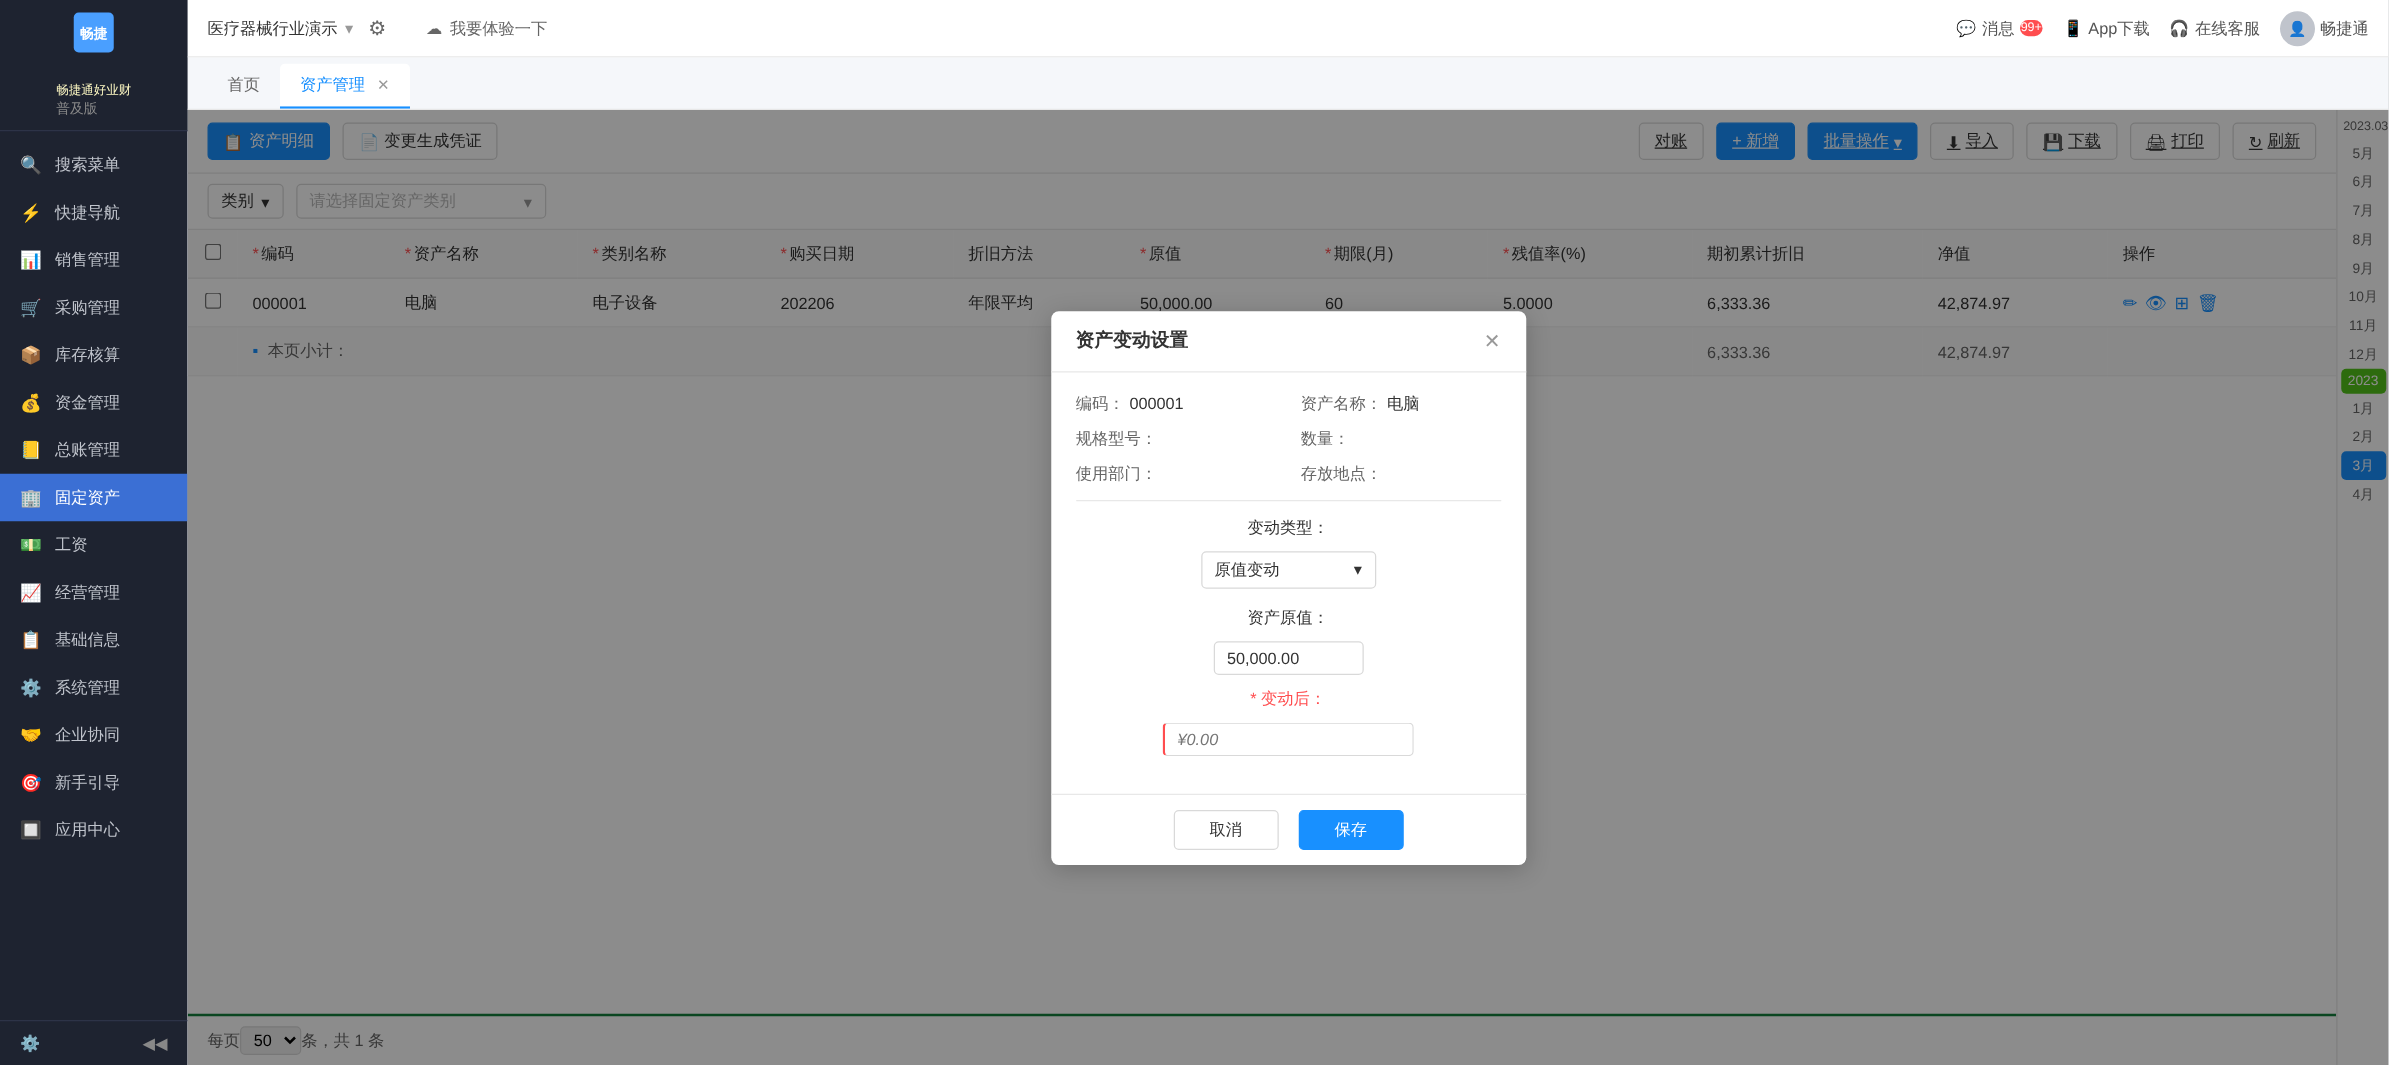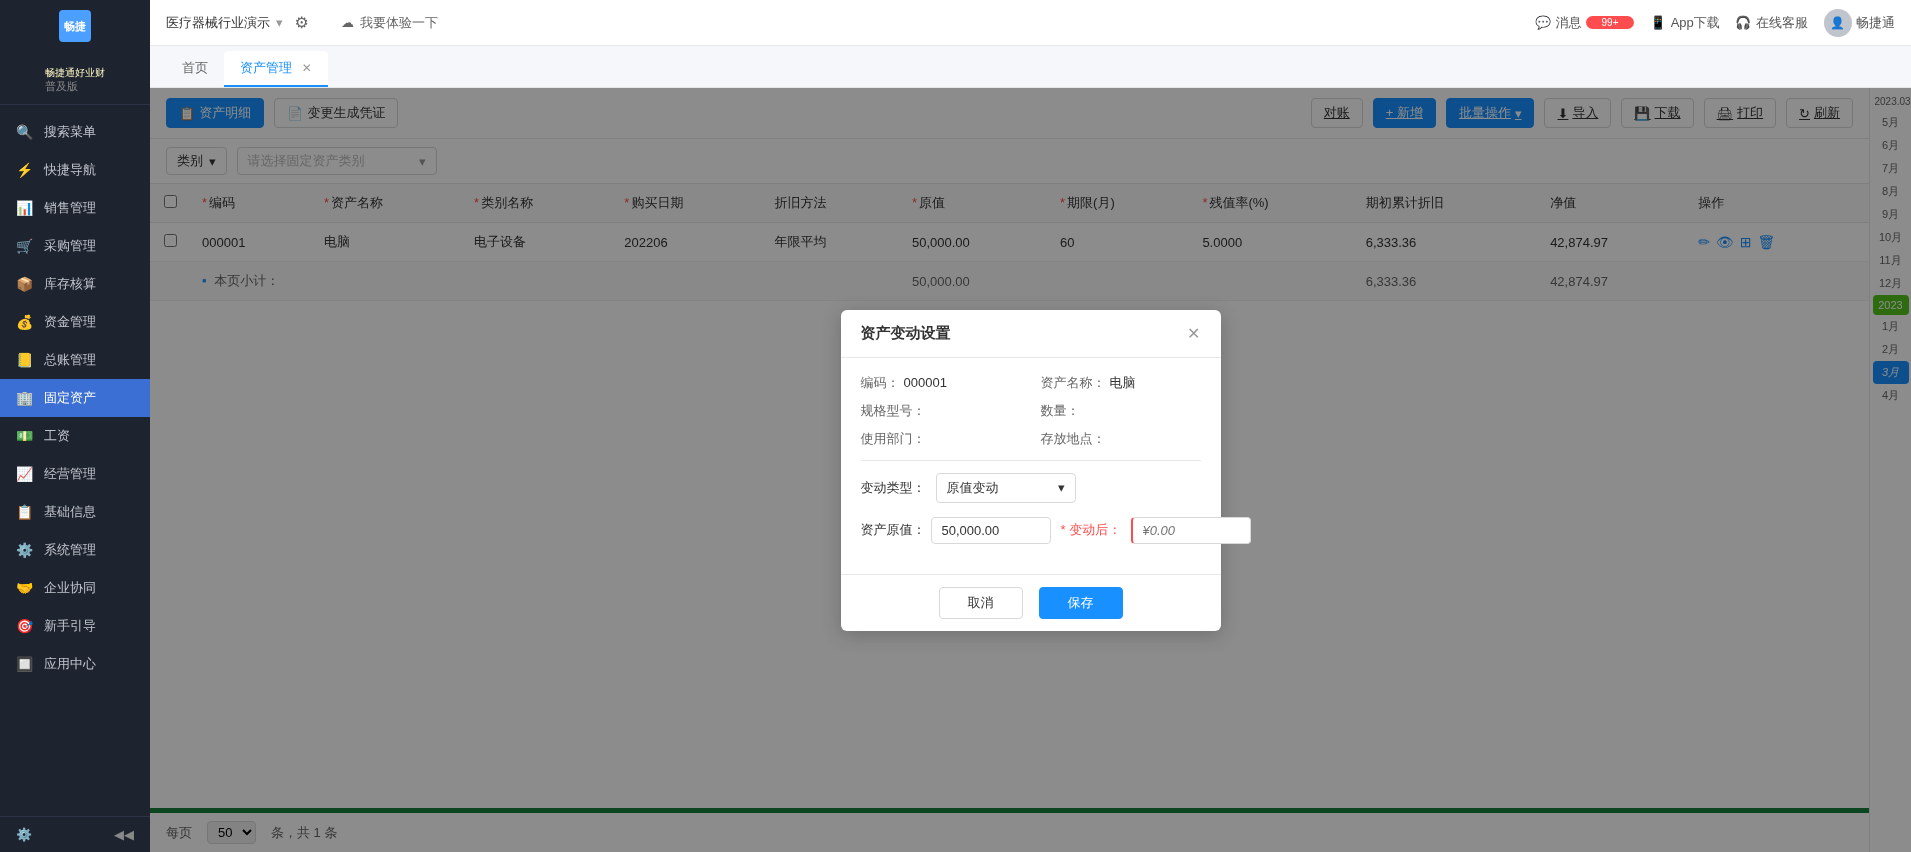--- a/index.html
+++ b/index.html
@@ -123,21 +123,21 @@
       align-items: center;
       gap: 4px;
       color: #555;
       font-size: 13px;
       cursor: pointer;
     }
     .badge {
       background: #ff4d4f;
       color: #fff;
       font-size: 10px;
-      padding: 1px 16px;
+      padding: 1px 1px;
       border-radius: 8px;
       min-width: 18px;
       text-align: center;
     }
     .user-avatar {
       width: 28px;
       height: 28px;
       background: #c0c4cc;
       border-radius: 50%;
       display: flex;
@@ -305,24 +305,24 @@
       background: #fafafa;
       color: #666;
     }
     .checkbox-cell { width: 40px; text-align: center; }
     .op-cell { display: flex; gap: 6px; align-items: center; }
     .op-icon { color: #1890ff; cursor: pointer; font-size: 14px; }
 
     
     .panel-footer {
       padding: 8px 16px;
-      border-top: 5px solid #15803d;
-      display: flex;
-      align-items: center;
-      gap: 15px;
+      border-top: 2px solid #15803d;
+      display: flex;
+      align-items: center;
+      gap: 0;
       font-size: 13px;
       color: #666;
       flex-shrink: 0;
     }
     .page-select {
       border: 1px solid #d9d9d9;
       border-radius: 4px;
       padding: 2px 6px;
       font-size: 13px;
     }
@@ -344,21 +344,20 @@
       text-align: center;
       padding: 4px 2px;
       font-size: 11px;
       color: #666;
       cursor: pointer;
     }
     .cal-item.current {
       background: #1890ff;
       color: #fff;
       border-radius: 4px;
-      font-style: italic;
     }
     .cal-item.highlight {
       background: #52c41a;
       color: #fff;
       border-radius: 4px;
     }
 
     
     .modal-overlay {
       position: absolute;
@@ -413,20 +412,21 @@
     .modal-divider {
       border: none;
       border-top: 1px solid #e8e8e8;
       margin: 12px 0;
     }
     .modal-field-row {
       display: flex;
       align-items: center;
       gap: 10px;
       margin-bottom: 14px;
+      flex-direction: column;
     }
     .modal-field-label {
       color: #333;
       font-size: 13px;
       white-space: nowrap;
       min-width: 60px;
     }
     .modal-select {
       display: flex;
       align-items: center;

